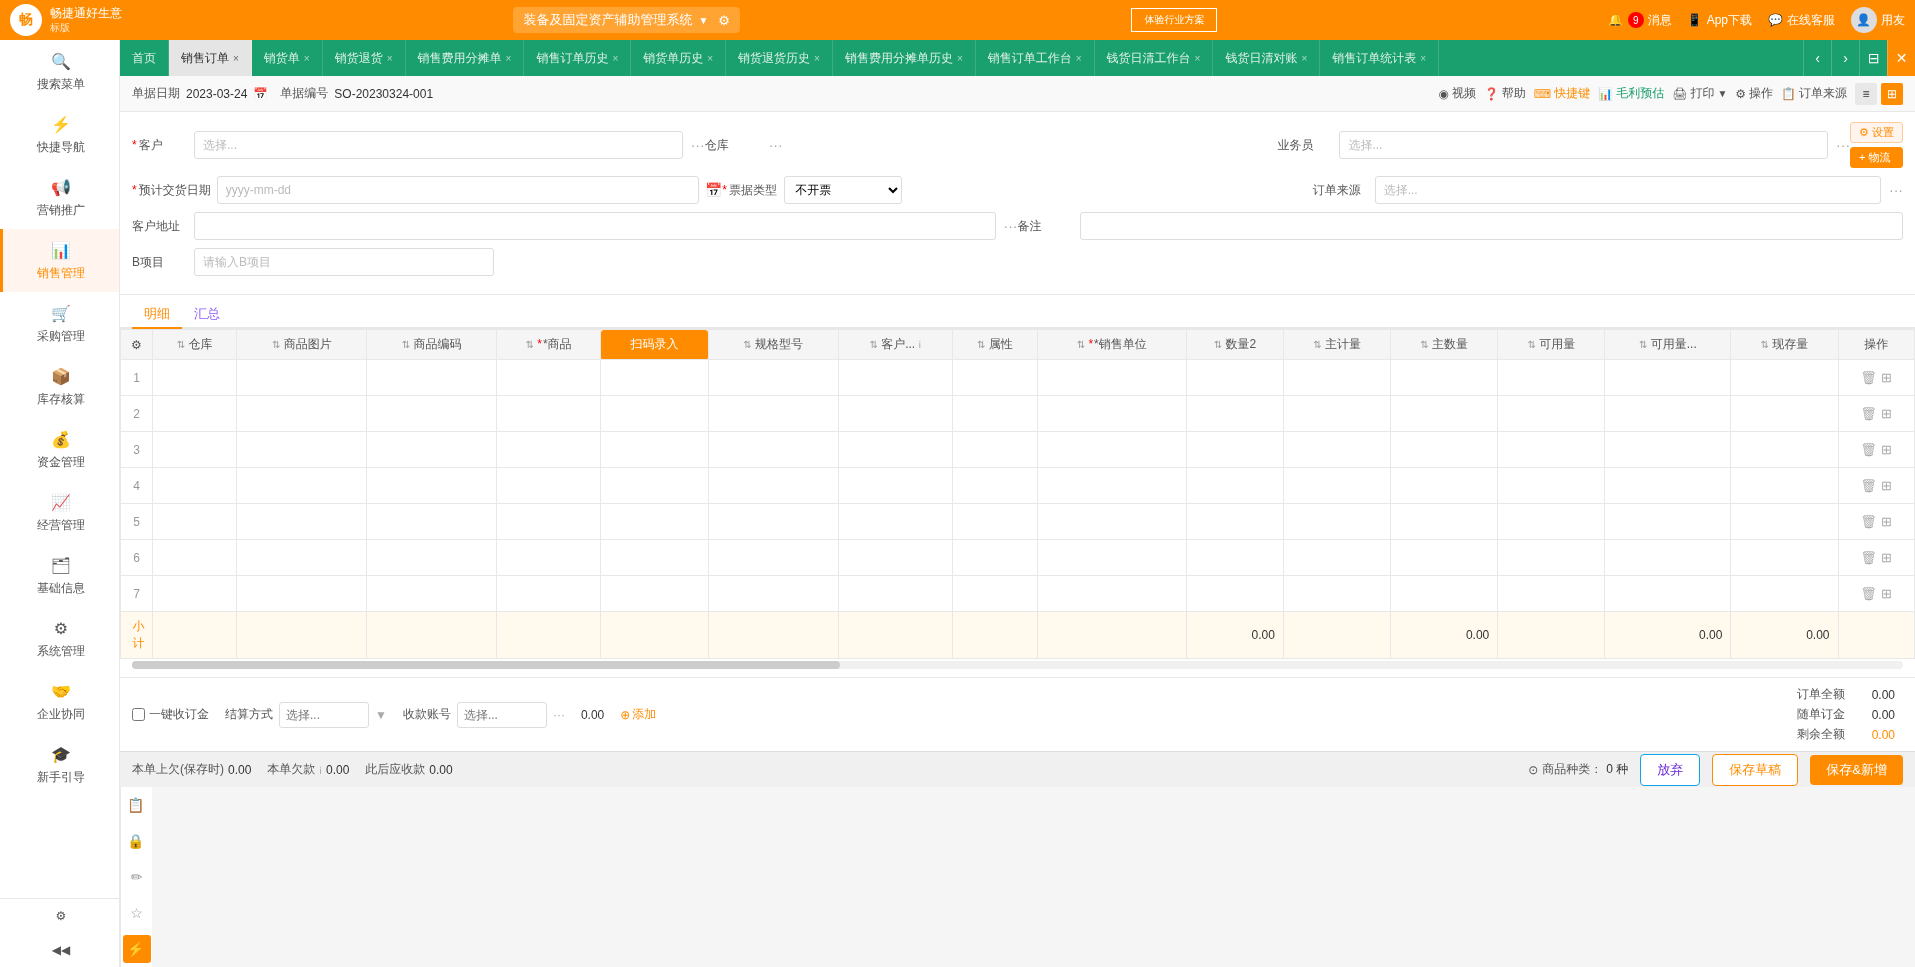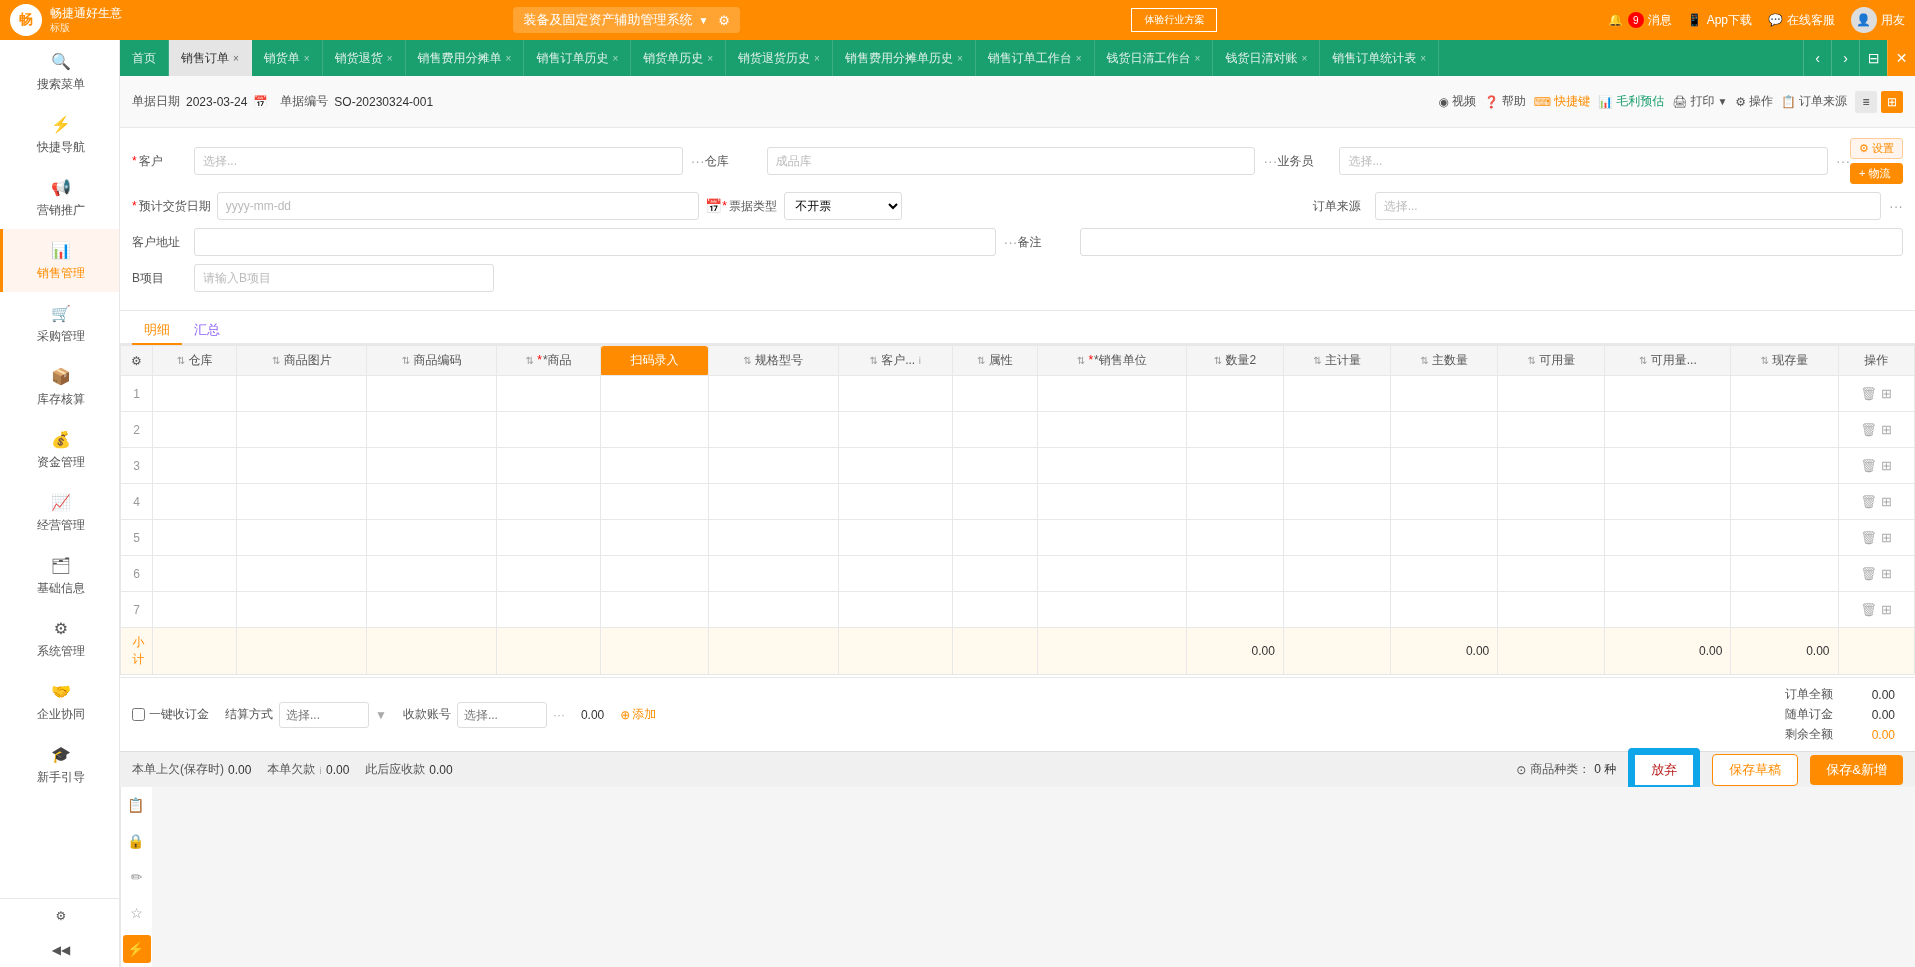--- a/index.html
+++ b/index.html
@@ -194,21 +194,21 @@
     .page-content {
       flex: 1;
       display: flex;
       flex-direction: column;
       overflow: hidden;
       background: #fff;
     }
 
     
     .page-toolbar {
-      height: 52px;
+      height: 36px;
       background: #f9f9f9;
       border-bottom: 1px solid #e8e8e8;
       display: flex;
       align-items: center;
       padding: 0 12px;
       gap: 12px;
       flex-shrink: 0;
     }
     .toolbar-field {
       display: flex;
@@ -446,22 +446,22 @@
     
     .btn {
       padding: 6px 16px;
       border-radius: 4px;
       border: none;
       cursor: pointer;
       font-size: 13px;
     }
     .btn-default {
       background: #fff;
-      border: 7px solid #0ea5e9;
-      color: #b91c1c;
+      border: 1px solid #0ea5e9;
+      color: #6d28d9;
     }
     .btn-primary {
       background: #fff;
       border: 1px solid #ff8c00;
       color: #ff8c00;
     }
     .btn-orange {
       background: #ff8c00;
       color: #fff;
     }
@@ -564,21 +564,21 @@
       display: flex;
       flex-direction: column;
       align-items: flex-end;
       gap: 3px;
       margin-left: auto;
       padding-right: 8px;
     }
     .totals-row {
       display: flex;
       align-items: center;
-      gap: 12px;
+      gap: 0;
       font-size: 12px;
     }
     .totals-label { color: #555; }
     .totals-value { color: #333; min-width: 50px; text-align: right; }
     .totals-value.orange { color: #ff8c00; }
   </style>
 </head>
 <body>
 
 <div class="top-header">
@@ -794,21 +794,20 @@
       <div class="form-area">
 
         <div class="form-row">
           <div class="form-field">
             <span class="form-label required">客户</span>
             <input class="form-input" type="text" placeholder="选择..." style="">
             <span class="form-dots">···</span>
           </div>
           <div class="form-field">
             <span class="form-label">仓库</span>
-            <input class="form-input" type="text" value="" placeholder="成品库" style="">
             <span class="form-dots">···</span>
           </div>
           <div class="form-field">
             <span class="form-label">业务员</span>
             <input class="form-input" type="text" placeholder="选择..." style="">
             <span class="form-dots">···</span>
           </div>
           <div class="form-settings">
             <div class="setting-chip">⚙ 设置</div>
             <div class="setting-chip add">+ 物流</div>

